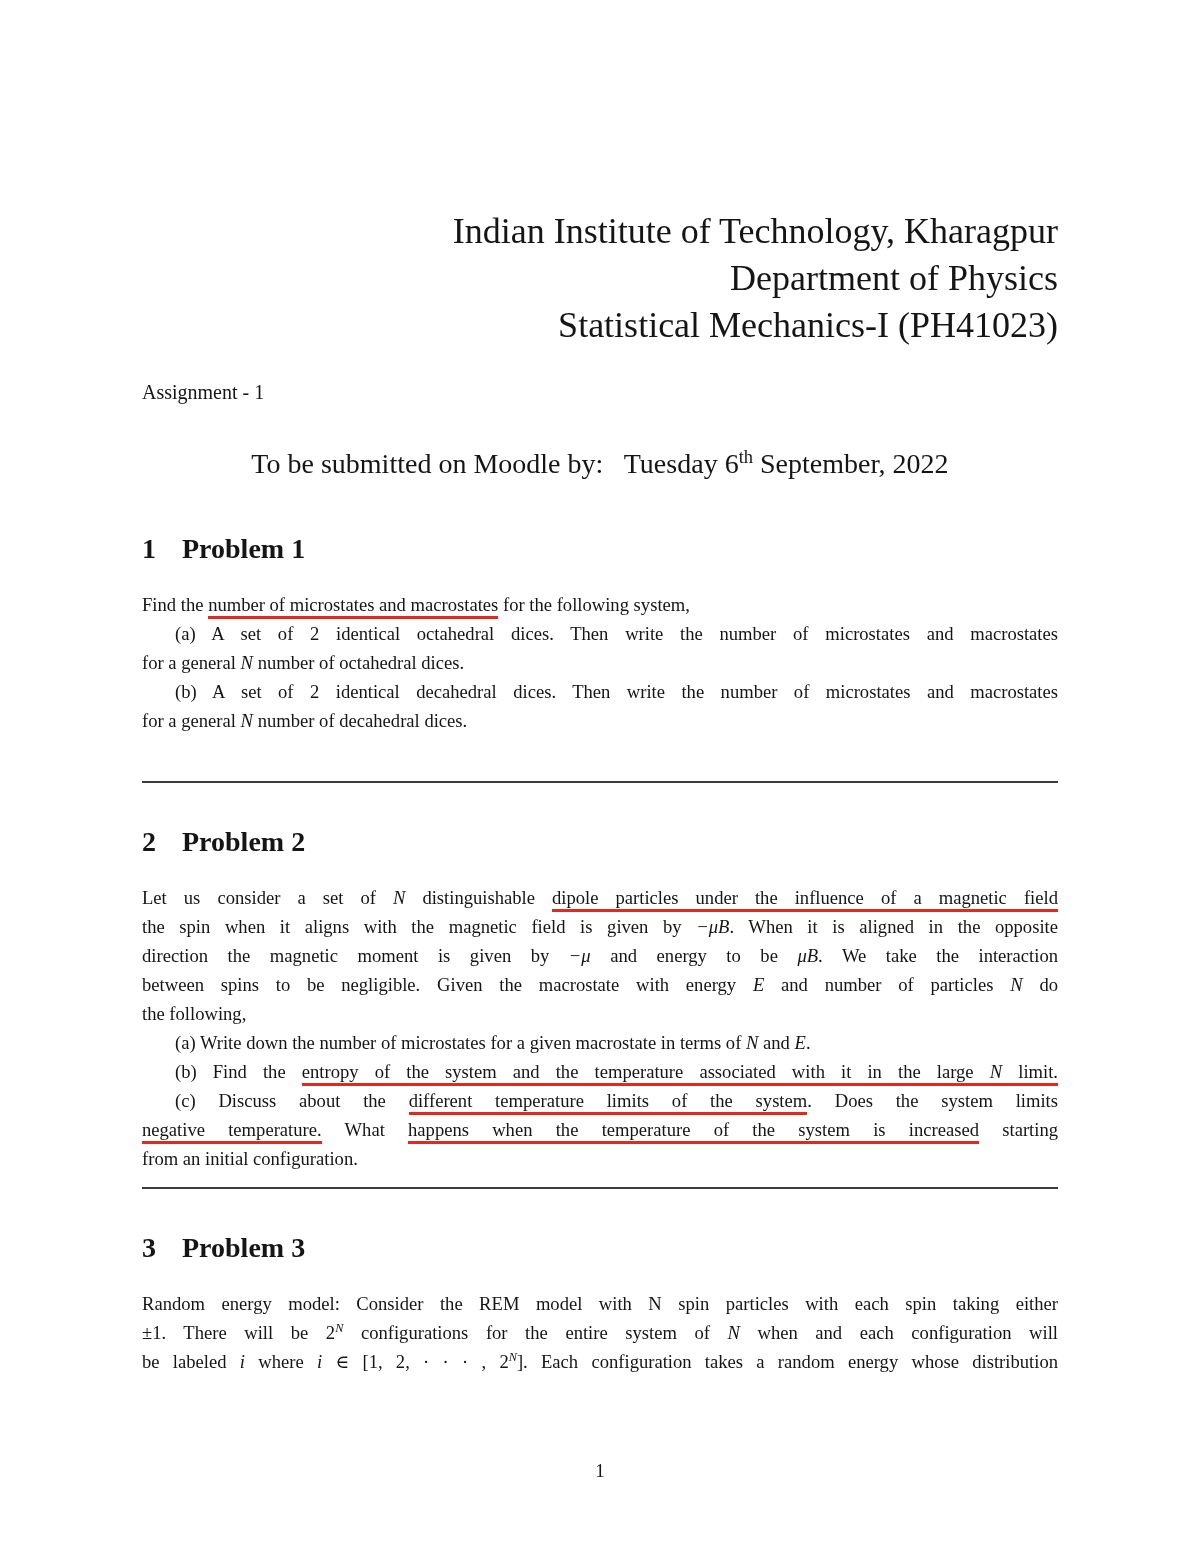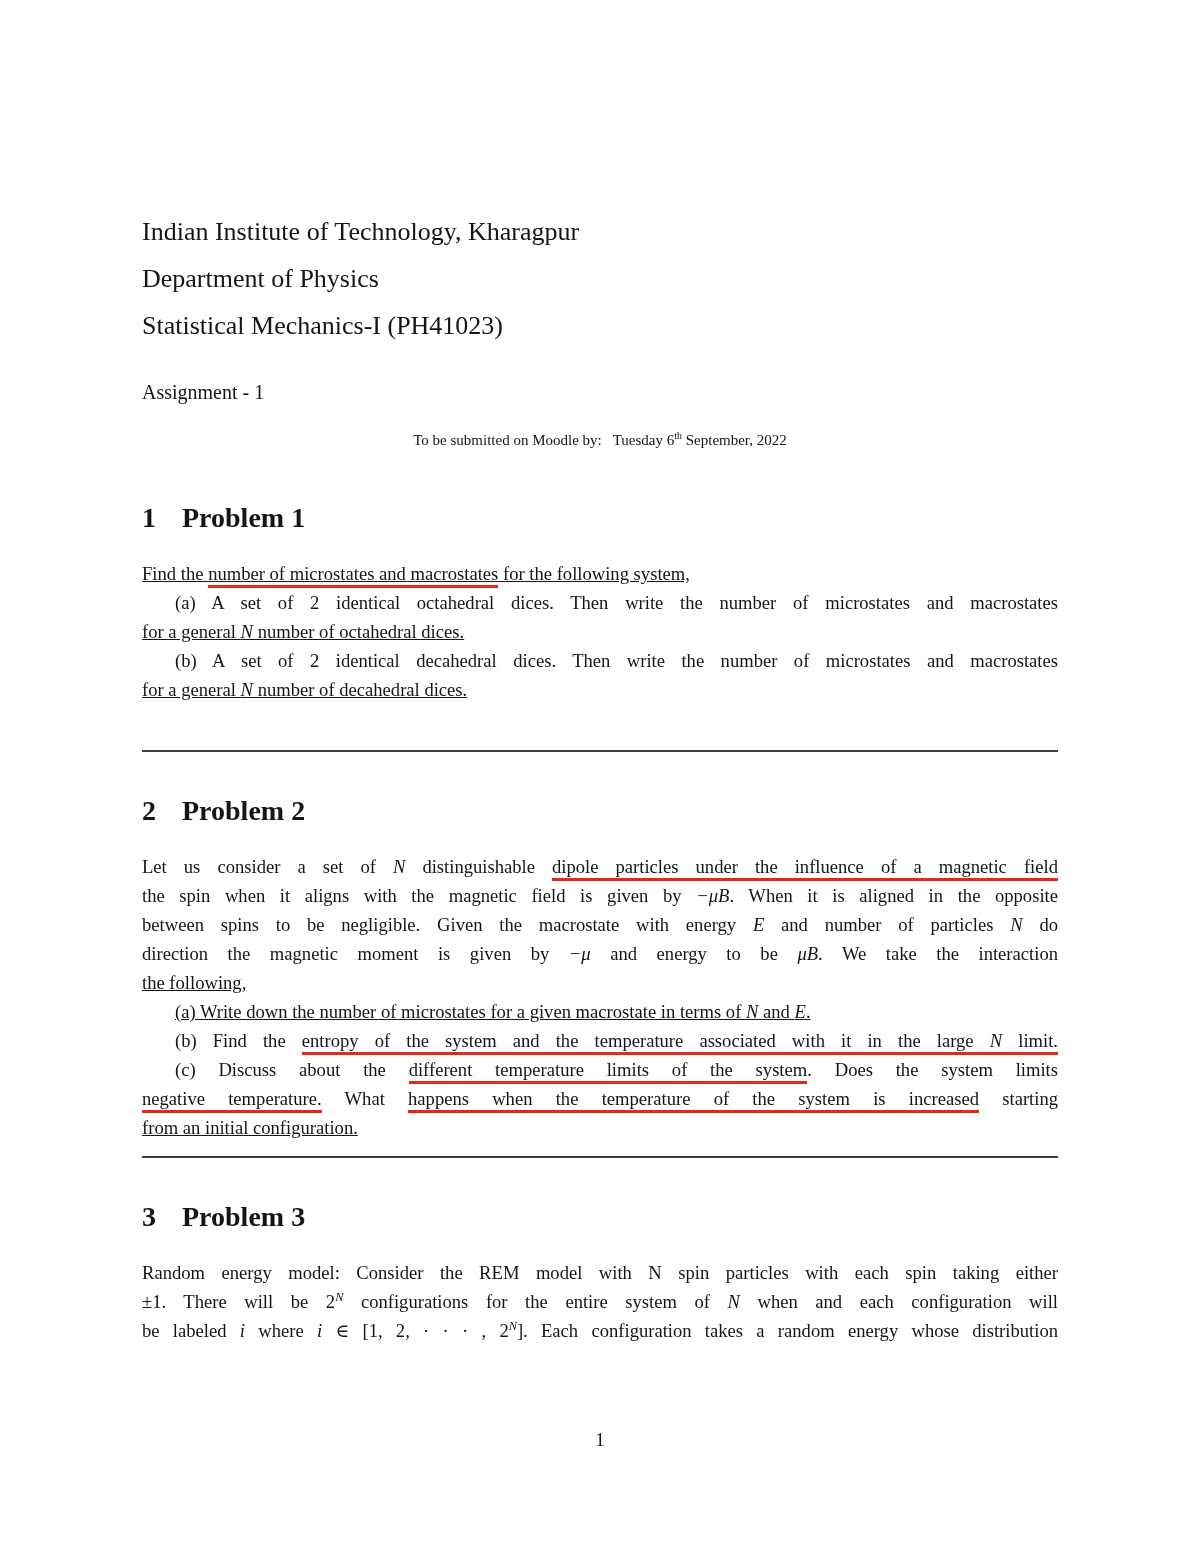--- a/index.html
+++ b/index.html
@@ -15,54 +15,54 @@
     overflow: hidden;
   }
   .page {
     width: 916px;
     margin: 0 auto;
     padding-top: 208px;
     box-sizing: border-box;
   }
   
   .title-block {
-    text-align: left;
-    font-size: 26px;
+    text-align: right;
+    font-size: 36px;
     line-height: 47px;
   }
   .assignment-line {
     text-align: left;
     font-size: 20px;
     margin-top: 32px;
   }
   .submit-line {
     text-align: center;
-    font-size: 15px;
-    margin-top: 28px;
+    font-size: 28px;
+    margin-top: 44px;
   }
   
   .section-heading {
     display: flex;
     align-items: baseline;
     gap: 26px;
     font-size: 28px;
     font-weight: 700;
     line-height: 34px;
   }
   .sec1 { margin-top: 52px; }
   .sec2 { margin-top: 42px; }
   .sec3 { margin-top: 42px; }
   .body-text { margin-top: 24px; font-size: 18.6px; }
   .line {
     line-height: 29px;
     text-align: justify;
     text-align-last: justify;
     white-space: normal;
   }
-  .line.left { text-align-last: left; text-decoration: underline; }
+  .line.left { text-align-last: left; }
   .line.indent { text-indent: 33px; }
   .it { font-style: italic; }
   .sup {
     vertical-align: super;
     font-size: 66%;
     line-height: 0;
   }
   .ul {
     border-bottom: 3px solid #e5281c;
     padding-bottom: 1px;
@@ -110,22 +110,22 @@
 
   <hr class="rule rule1">
 
   <div class="section-heading sec2">
     <span>2</span>
     <span>Problem 2</span>
   </div>
   <div class="body-text">
       <div class="line"><span>Let us consider a set of </span><span class="it">N</span><span> distinguishable </span><span class="ul">dipole particles under the influence of a magnetic field</span></div>
       <div class="line"><span>the spin when it aligns with the magnetic field is given by </span><span class="it">−μB</span><span>. When it is aligned in the opposite</span></div>
+      <div class="line"><span>direction the magnetic moment is given by </span><span class="it">−μ</span><span> and energy to be </span><span class="it">μB</span><span>. We take the interaction</span></div>
       <div class="line"><span>between spins to be negligible. Given the macrostate with energy </span><span class="it">E</span><span> and number of particles </span><span class="it">N</span><span> do</span></div>
-      <div class="line"><span>direction the magnetic moment is given by </span><span class="it">−μ</span><span> and energy to be </span><span class="it">μB</span><span>. We take the interaction</span></div>
       <div class="line left"><span>the following,</span></div>
       <div class="line left indent"><span>(a) Write down the number of microstates for a given macrostate in terms of </span><span class="it">N</span><span> and </span><span class="it">E</span><span>.</span></div>
       <div class="line indent"><span>(b) Find the </span><span class="ul">entropy of the system and the temperature associated with it in the large </span><span class="it ul">N</span><span class="ul"> limit.</span></div>
       <div class="line indent"><span>(c) Discuss about the </span><span class="ul">different temperature limits of the system</span><span>. Does the system limits</span></div>
       <div class="line"><span class="ul">negative temperature.</span><span> What </span><span class="ul">happens when the temperature of the system is increased</span><span> starting</span></div>
       <div class="line left"><span>from an initial configuration.</span></div>
     </div>
 
   <hr class="rule rule2">
 

